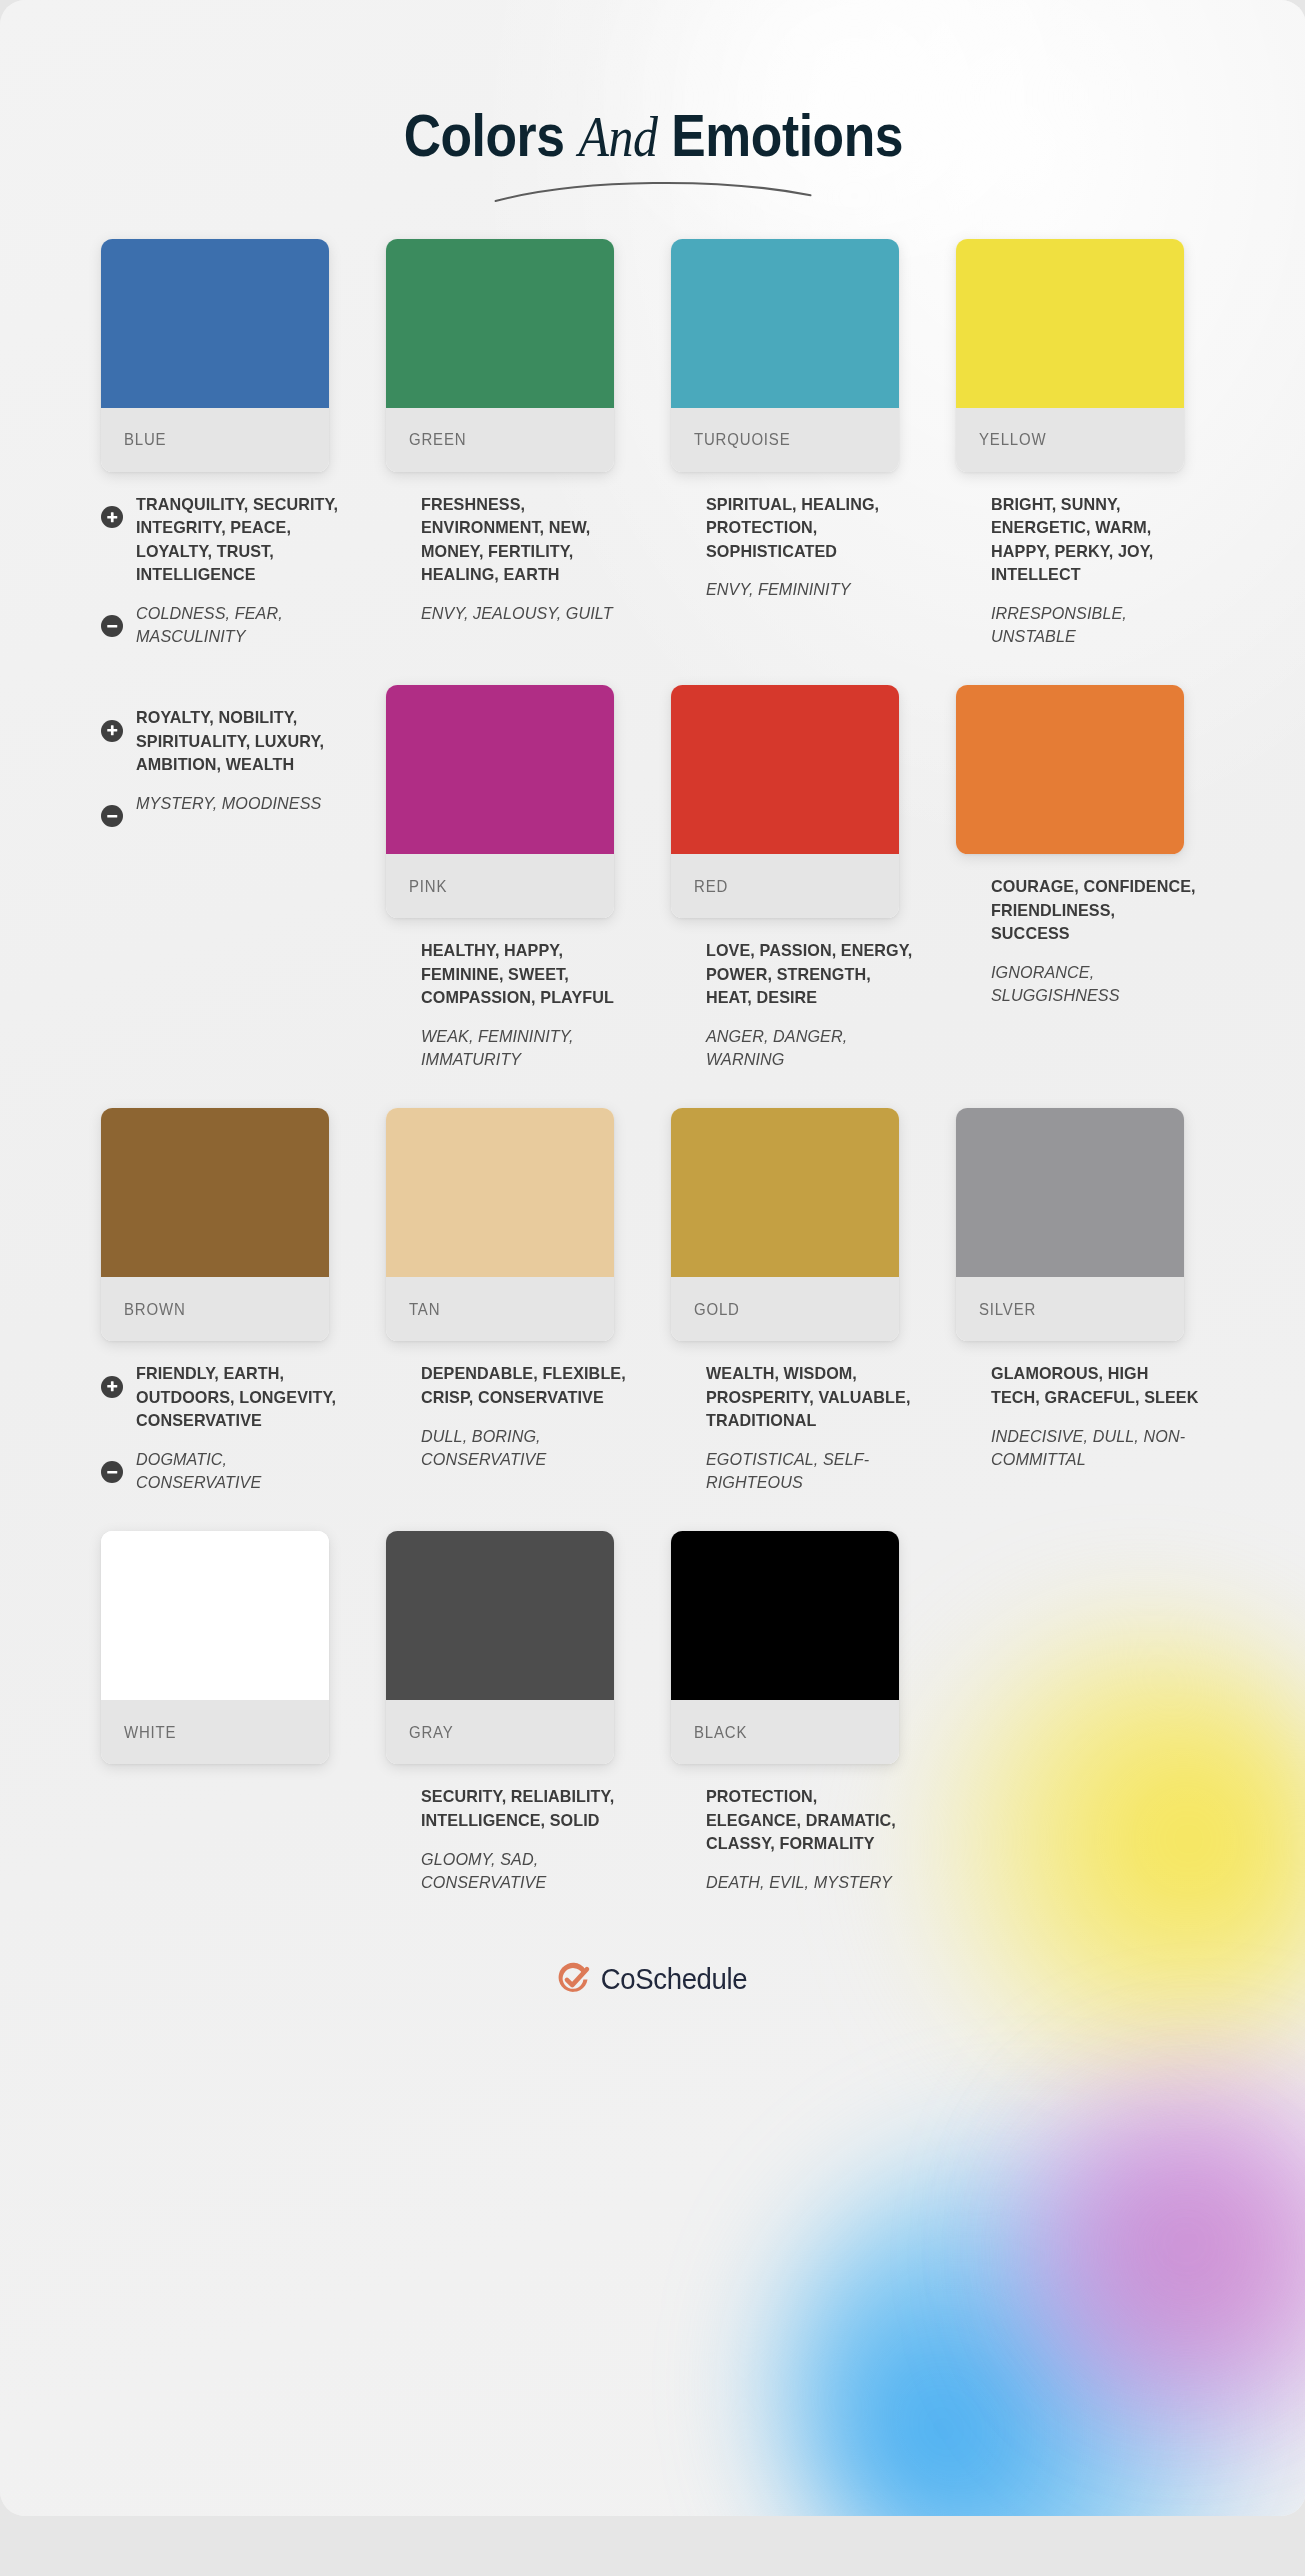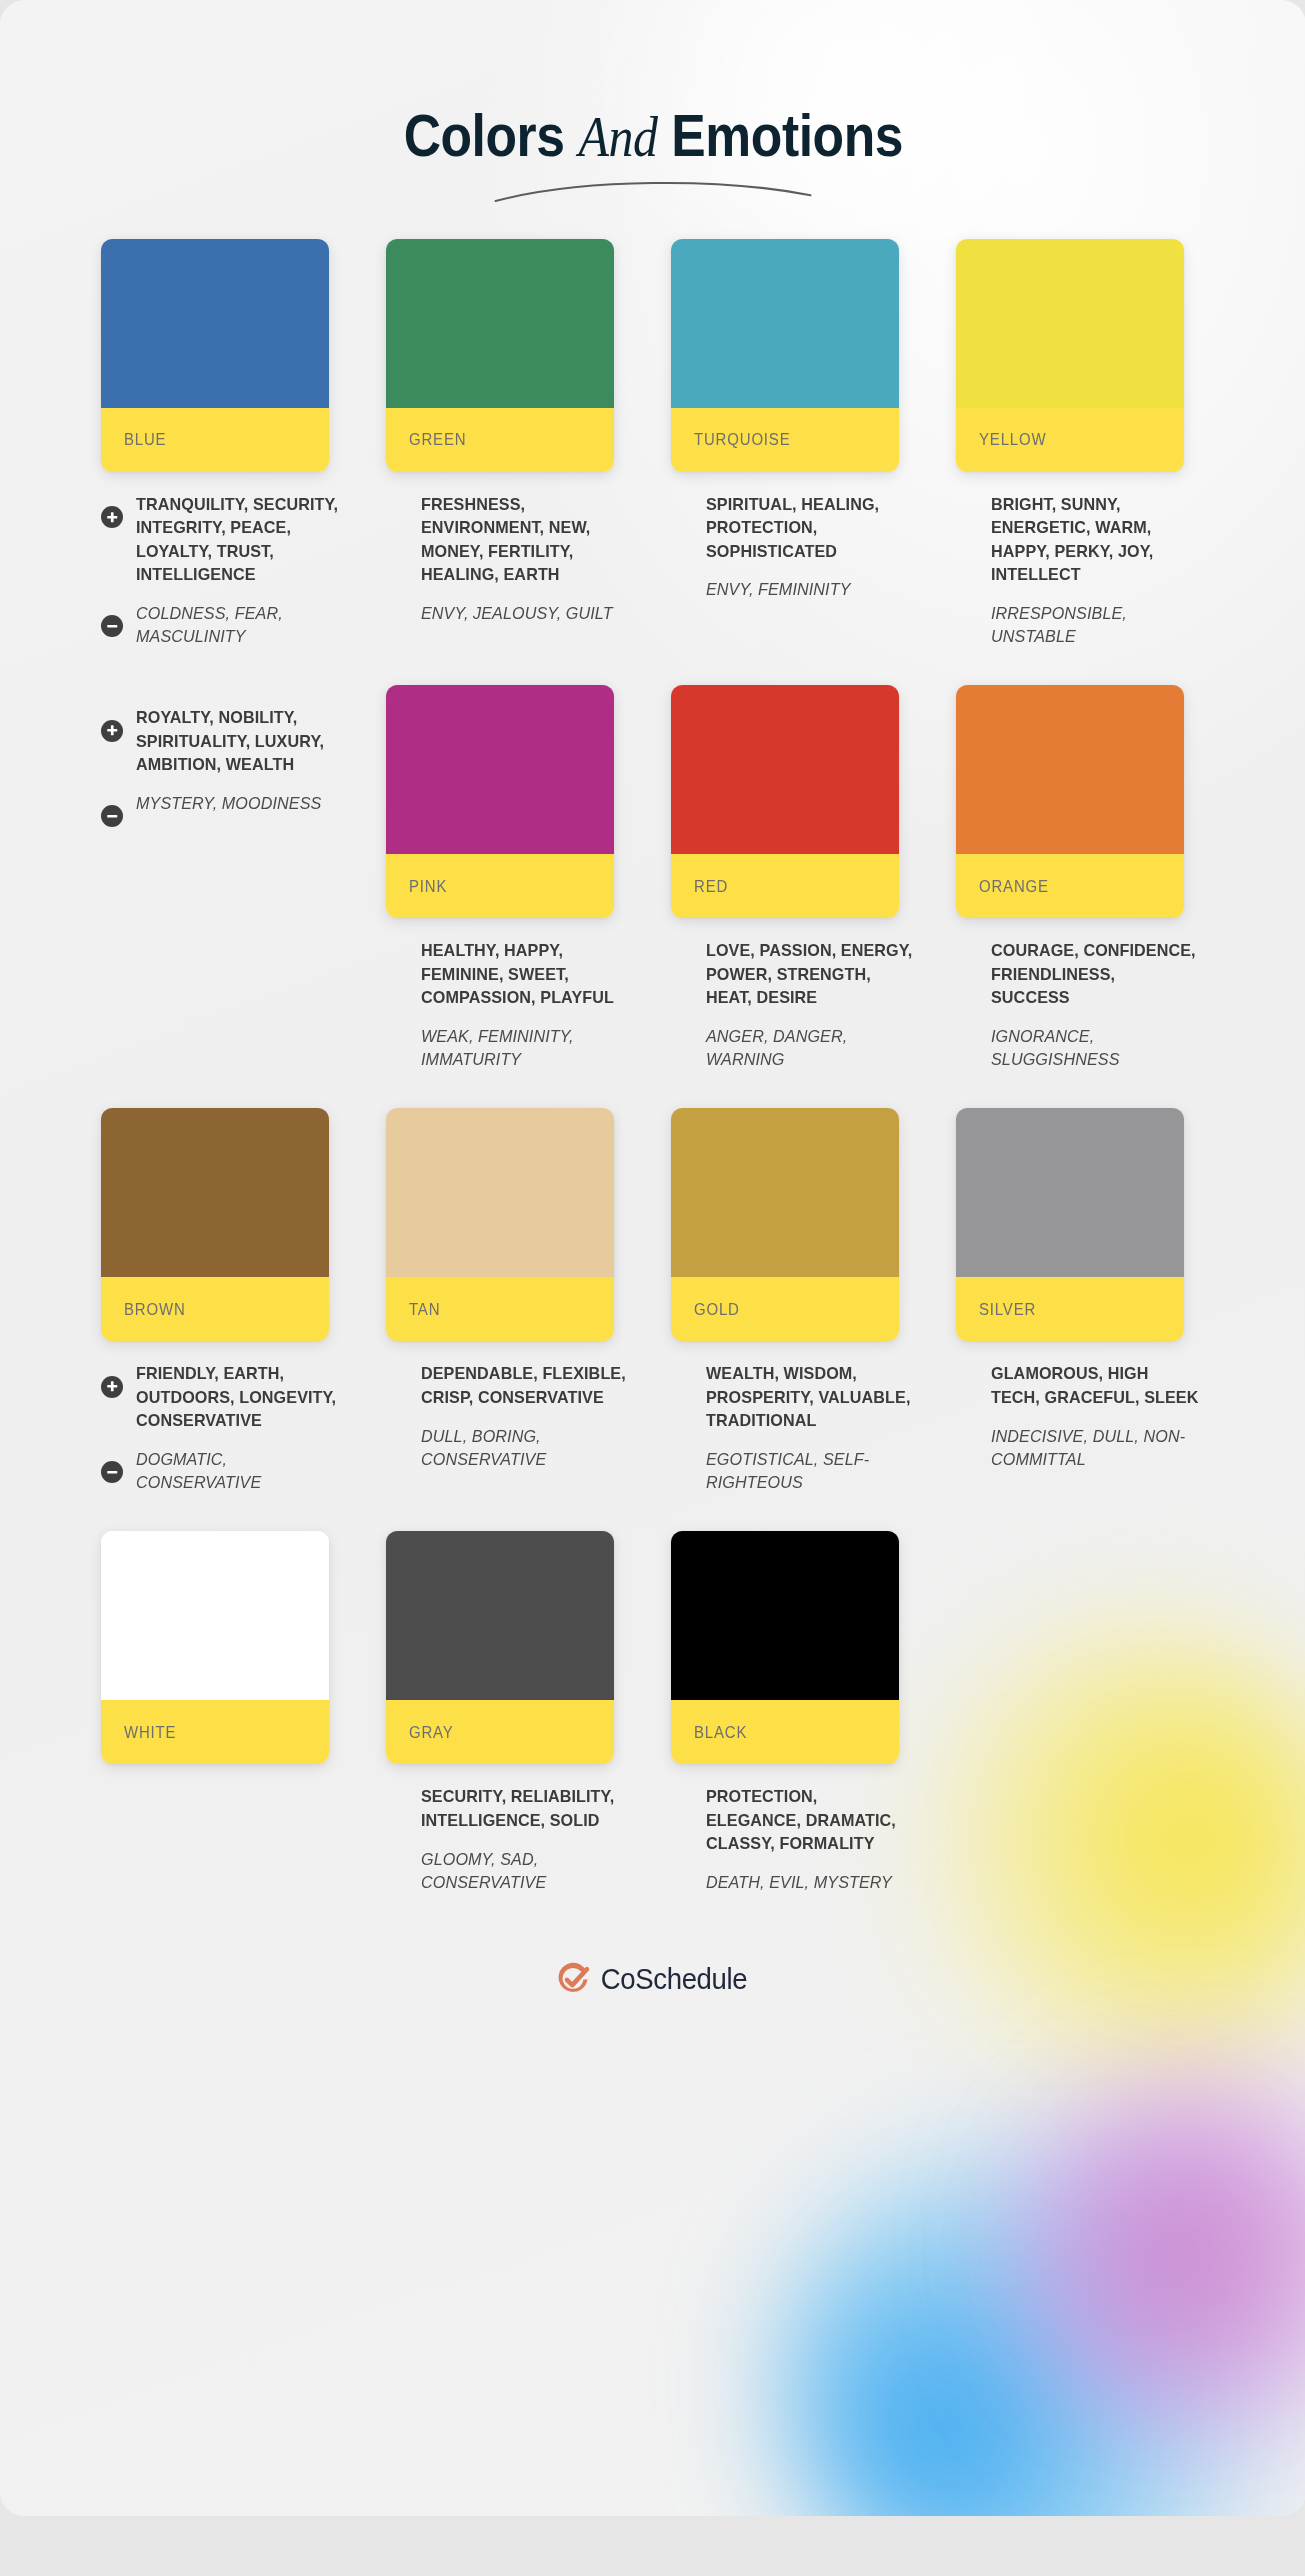--- a/index.html
+++ b/index.html
@@ -123,21 +123,21 @@
     overflow: hidden;
   }
   .card-swatch {
     height: 169px;
   }
   .card-label-strip {
     height: 64px;
     display: flex;
     align-items: center;
     padding-left: 23px;
-    background: #fde047;
+    background: #e5e5e5;
   }
   .card-label {
     font-size: 16.3px;
     letter-spacing: 0.9px;
     color: #6e6e6e;
     font-weight: 400;
     transform: scaleX(0.92);
     transform-origin: left center;
   }
 
@@ -363,23 +363,20 @@
           </div>
           <div class="attr-block">
 
             <div class="attr-text negative">ANGER, DANGER, WARNING</div>
           </div>
         </div>
           </div>
           <div class="col">
         <div class="card">
           <div class="card-swatch" style="background: rgb(229, 124, 53);"></div>
-          <div class="card-label-strip">
-            <span class="card-label">ORANGE</span>
-          </div>
         </div>
         <div class="attrs">
           <div class="attr-block">
 
             <div class="attr-text positive">COURAGE, CONFIDENCE, FRIENDLINESS, SUCCESS</div>
           </div>
           <div class="attr-block">
 
             <div class="attr-text negative">IGNORANCE, SLUGGISHNESS</div>
           </div>

